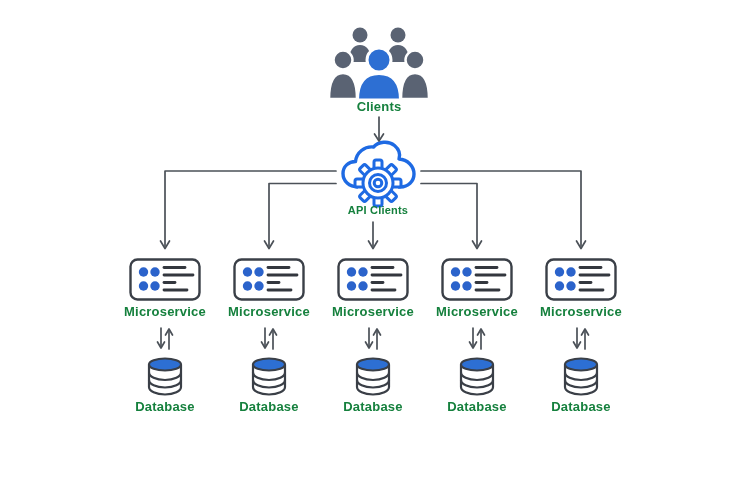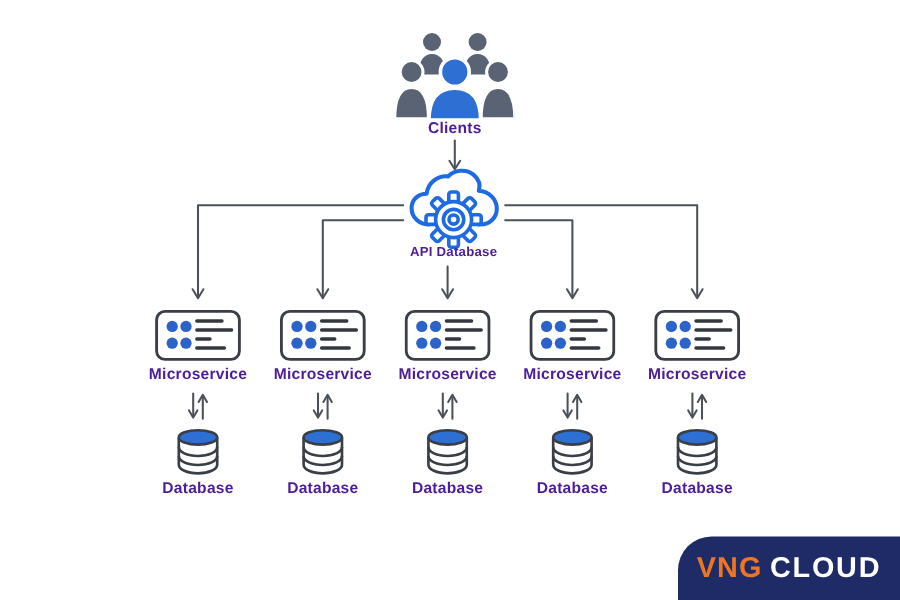--- a/index.html
+++ b/index.html
@@ -1,19 +1,19 @@
 <!DOCTYPE html>
 <html><head>
 <meta charset="utf-8">
 <style>
   html,body{margin:0;padding:0;}
   body{font-family:"Liberation Sans",sans-serif;background:#ffffff;}
   .canvas{position:relative;width:750px;height:500px;background:#ffffff;overflow:hidden;}
   .abs{position:absolute;}
-  .lbl{position:absolute;text-align:center;color:#4c1d95;font-weight:700;letter-spacing:.2px;}
+  .lbl{position:absolute;text-align:center;color:#15803d;font-weight:700;letter-spacing:.2px;}
   .lbl-clients{left:327px;top:99px;width:104px;font-size:13px;}
   .lbl-gateway{left:318px;top:204px;width:120px;font-size:11px;}
   .lbl-sm{width:104px;font-size:13px;}
   .connectors{position:absolute;left:0;top:0;width:750px;height:500px;pointer-events:none;}
   .logo{position:absolute;left:565px;top:447px;width:185px;height:53px;background:#1E2B66;
         border-top-left-radius:28px;display:flex;align-items:center;justify-content:center;gap:6px;}
   .logo .brand{color:#EE7623;font-size:24px;font-weight:800;letter-spacing:1px;}
   .logo .suffix{color:#ffffff;font-size:24px;font-weight:800;letter-spacing:1.5px;}
 </style>
 </head>
@@ -72,21 +72,21 @@
           <rect x="-4" y="-23" width="8" height="9" rx="2"></rect>
         </g>
       <g transform="rotate(315)">
           <rect x="-4" y="-23" width="8" height="9" rx="2"></rect>
         </g>
       <circle r="15" fill="#ffffff"></circle>
       <circle r="8.5" fill="#ffffff"></circle>
       <circle r="3.8" fill="#ffffff"></circle>
     </g>
   </svg>
-  <div class="lbl lbl-gateway">API Database</div>
+  <div class="lbl lbl-gateway">API Clients</div>
 
   <svg class="connectors" viewBox="0 0 750 500">
     <g stroke="#4B5158" stroke-width="1.7" fill="none" stroke-linecap="round" stroke-linejoin="round">
 
       <path d="M379,117 V139"></path>
         <path d="M374.5,134 L379,141 L383.5,134"></path>
 
       <path d="M336,171 H165 V246"></path>
         <path d="M160.5,241 L165,248.5 L169.5,241"></path>
       <path d="M336,183.5 H269 V246"></path>
@@ -234,18 +234,14 @@
   </svg>
   <div class="lbl lbl-sm" style="left:529px;top:304px;">Microservice</div>
   <svg class="abs" style="left:562px;top:356px;" width="38" height="40" viewBox="0 0 38 40">
     <path d="M3,8.5 V31 C3,35.2 10,38.5 19,38.5 C28,38.5 35,35.2 35,31 V8.5" fill="#ffffff" stroke="#3A3F47" stroke-width="2.2"></path>
     <path d="M3,16.5 C3,20.7 10,24 19,24 C28,24 35,20.7 35,16.5" fill="none" stroke="#3A3F47" stroke-width="2.2"></path>
     <path d="M3,24 C3,28.2 10,31.5 19,31.5 C28,31.5 35,28.2 35,24" fill="none" stroke="#3A3F47" stroke-width="2.2"></path>
     <ellipse cx="19" cy="8.5" rx="16" ry="6" fill="#2D6FD3" stroke="#3A3F47" stroke-width="2.2"></ellipse>
   </svg>
   <div class="lbl lbl-sm" style="left:529px;top:399px;">Database</div>
 
-  <div class="logo">
-    <span class="brand">VNG</span>
-    <span class="suffix">CLOUD</span>
-  </div>
 
 </div>
 
 </body></html>

